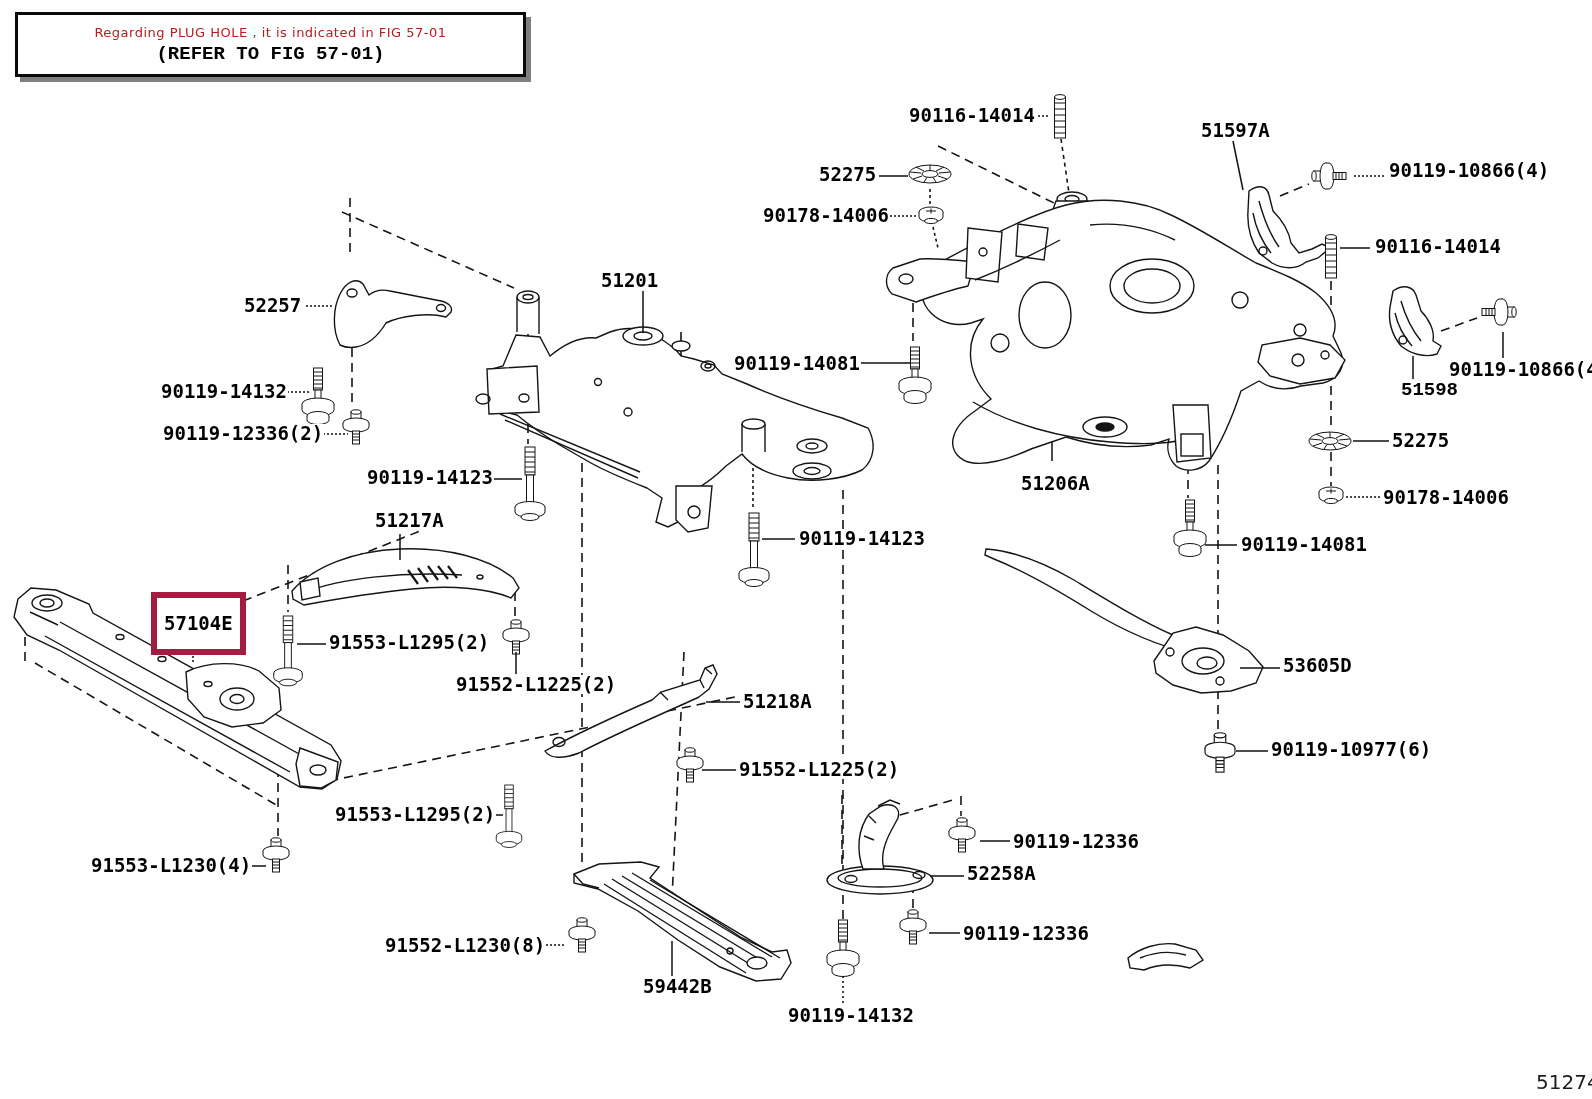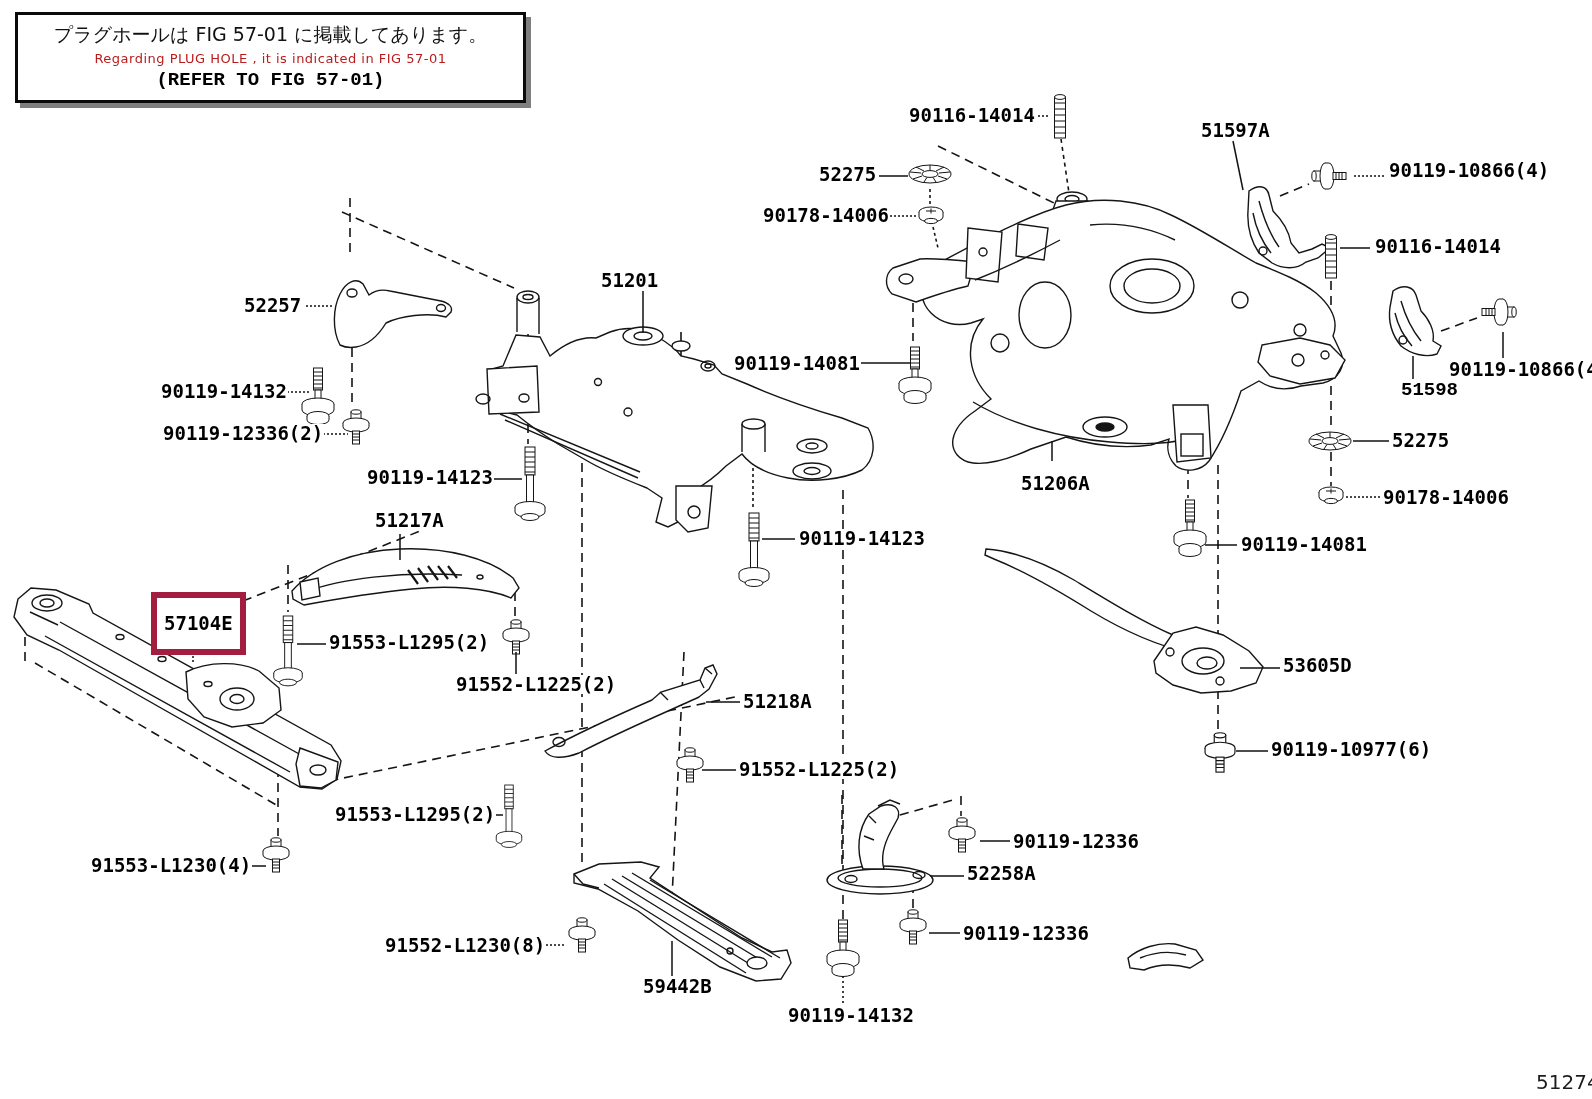--- a/index.html
+++ b/index.html
@@ -272,21 +272,20 @@
       <path d="M1353,441 H1389"></path>
       <path d="M1205,545 H1237"></path>
       <path d="M1240,668 H1280"></path>
       <path d="M1236,751 H1268"></path>
       <path d="M1413,379 V356"></path>
       <path d="M1503,358 V332"></path>
     </g>
   </svg>
 
   <div class="note">
-    <div class="jp">プラグホールは FIG 57-01 に掲載してあります。</div>
     <div class="en">Regarding  PLUG  HOLE , it is indicated in FIG  57-01</div>
     <div class="ref">(REFER TO FIG 57-01)</div>
   </div>
 
   <div>
       <div class="pl" style="left: 908px; top: 106px;">90116-14014</div>
       <div class="pl" style="left: 1200px; top: 121px;">51597A</div>
       <div class="pl" style="left: 1388px; top: 161px;">90119-10866(4)</div>
       <div class="pl" style="left: 1374px; top: 237px;">90116-14014</div>
       <div class="pl" style="left: 818px; top: 165px;">52275</div>

